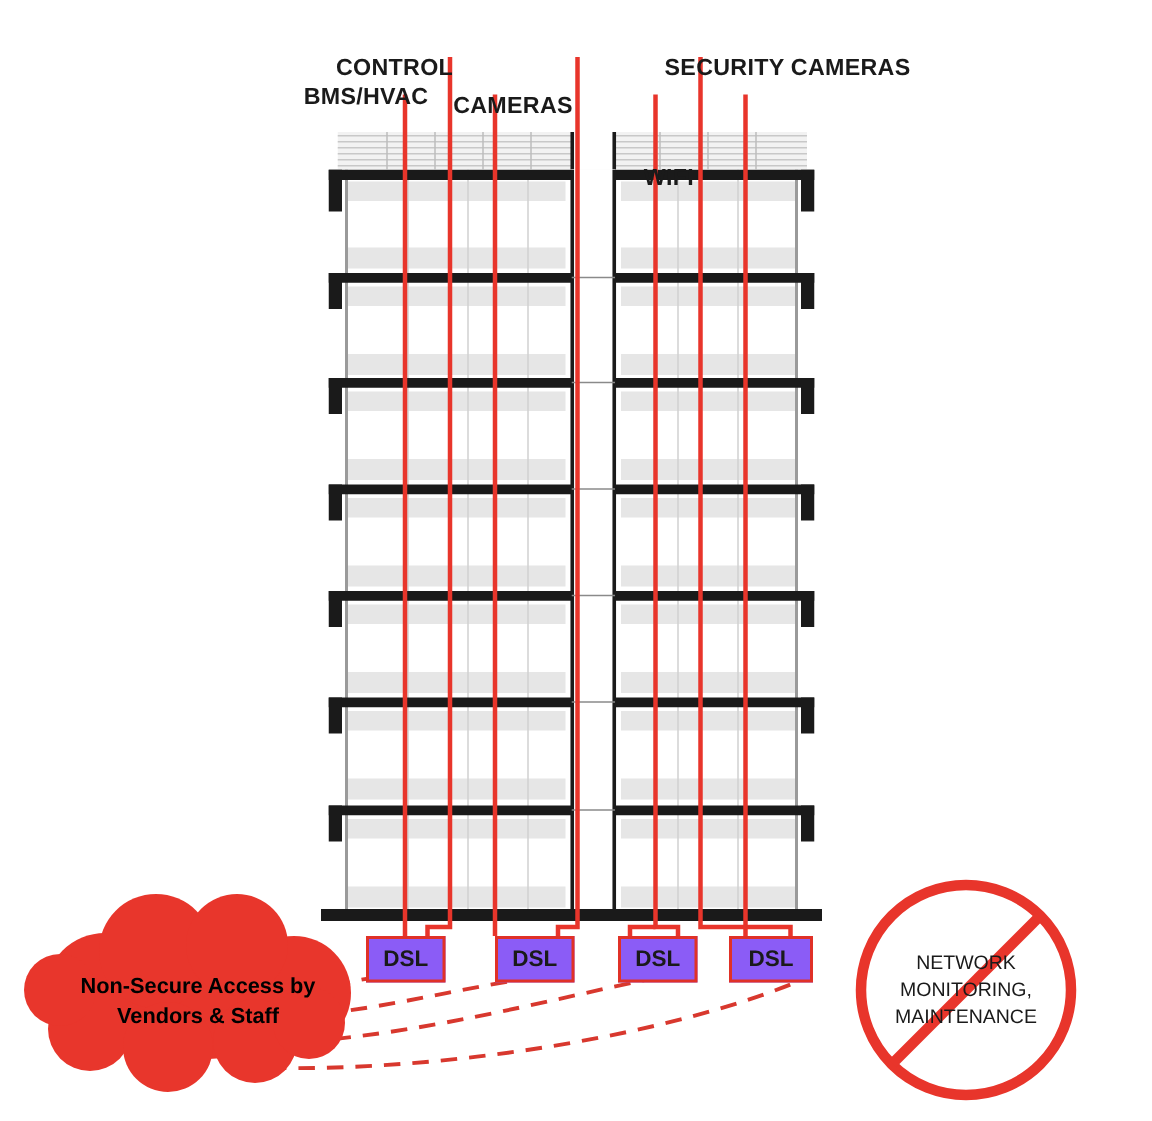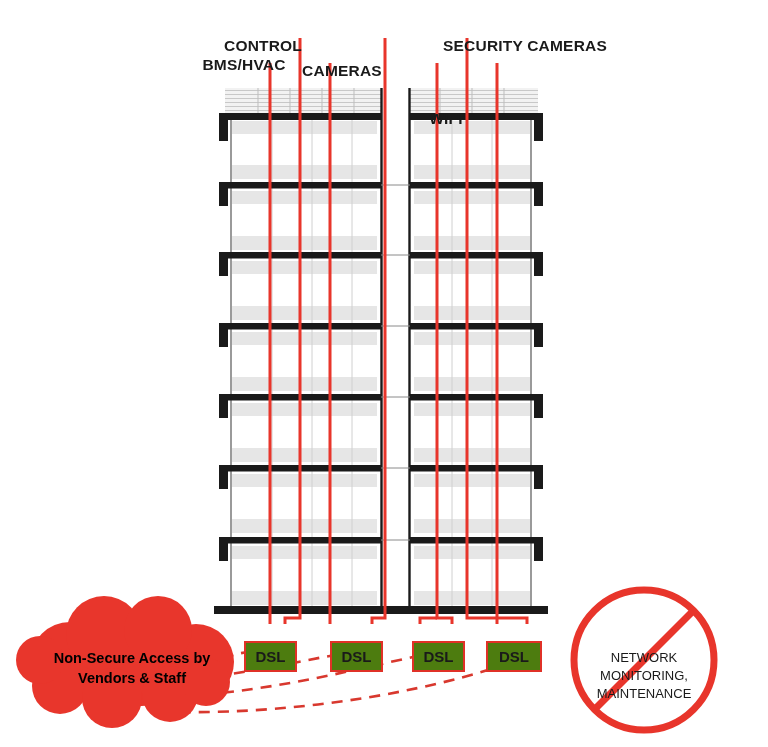--- a/index.html
+++ b/index.html
@@ -3,23 +3,23 @@
 <meta charset="utf-8">
 <style>
   html,body{margin:0;padding:0;background:#ffffff;}
   body{width:768px;height:747px;position:relative;overflow:hidden;
        font-family:"Liberation Sans", sans-serif;}
   #stage{position:absolute;left:0;top:0;width:768px;height:747px;}
   svg.layer{position:absolute;left:0;top:0;width:768px;height:747px;}
   .sys-label{position:absolute;font-weight:bold;font-size:15.5px;color:#1a1a1a;
              letter-spacing:.2px;white-space:pre;line-height:19px;text-align:center;
              transform:translateX(-50%);}
-  .dsl-box{position:absolute;border:2.5px solid #e03127;background:#4d7c0f;
+  .dsl-box{position:absolute;border:2.5px solid #e03127;background:#8b5cf6;
            display:flex;align-items:center;justify-content:center;
-           font-weight:bold;font-size:15px;color:#1a1a1a;margin-top:17px;}
+           font-weight:bold;font-size:15px;color:#1a1a1a;}
   .cloud-text{position:absolute;color:#000000;font-weight:bold;font-size:14.5px;
               line-height:20px;text-align:center;transform:translateX(-50%);
               white-space:pre;}
   .noc-text{position:absolute;color:#1a1a1a;font-size:13px;line-height:18px;
             text-align:center;transform:translate(-50%,-50%);white-space:pre;}
 </style>
 </head>
 <body>
 
 <div id="stage">
@@ -208,17 +208,17 @@
   <div class="sys-label" style="left:525px;top:36px;">SECURITY CAMERAS</div>
 
   <div class="dsl-box" style="left:244px;top:624px;width:49px;height:27px;">DSL</div>
   <div class="dsl-box" style="left:330px;top:624px;width:49px;height:27px;">DSL</div>
   <div class="dsl-box" style="left:412px;top:624px;width:49px;height:27px;">DSL</div>
   <div class="dsl-box" style="left:486px;top:624px;width:52px;height:27px;">DSL</div>
 
   <div class="cloud-text" style="left:132px;top:648px;">Non-Secure Access by
 Vendors &amp; Staff</div>
 
-  <div class="noc-text" style="left:644px;top:660px;margin-top:16px;">NETWORK
+  <div class="noc-text" style="left:644px;top:660px;">NETWORK
 MONITORING,
 MAINTENANCE</div>
 
 </div>
 
 </body></html>

